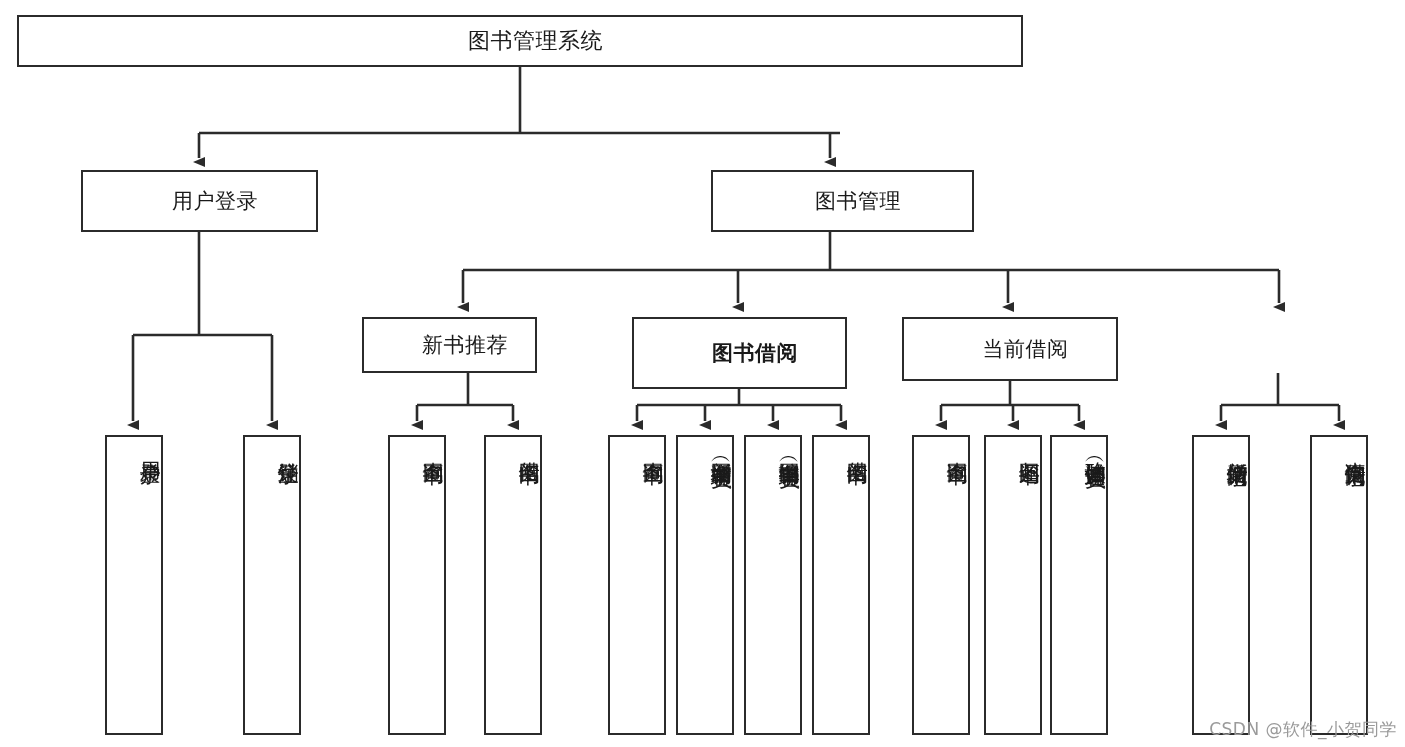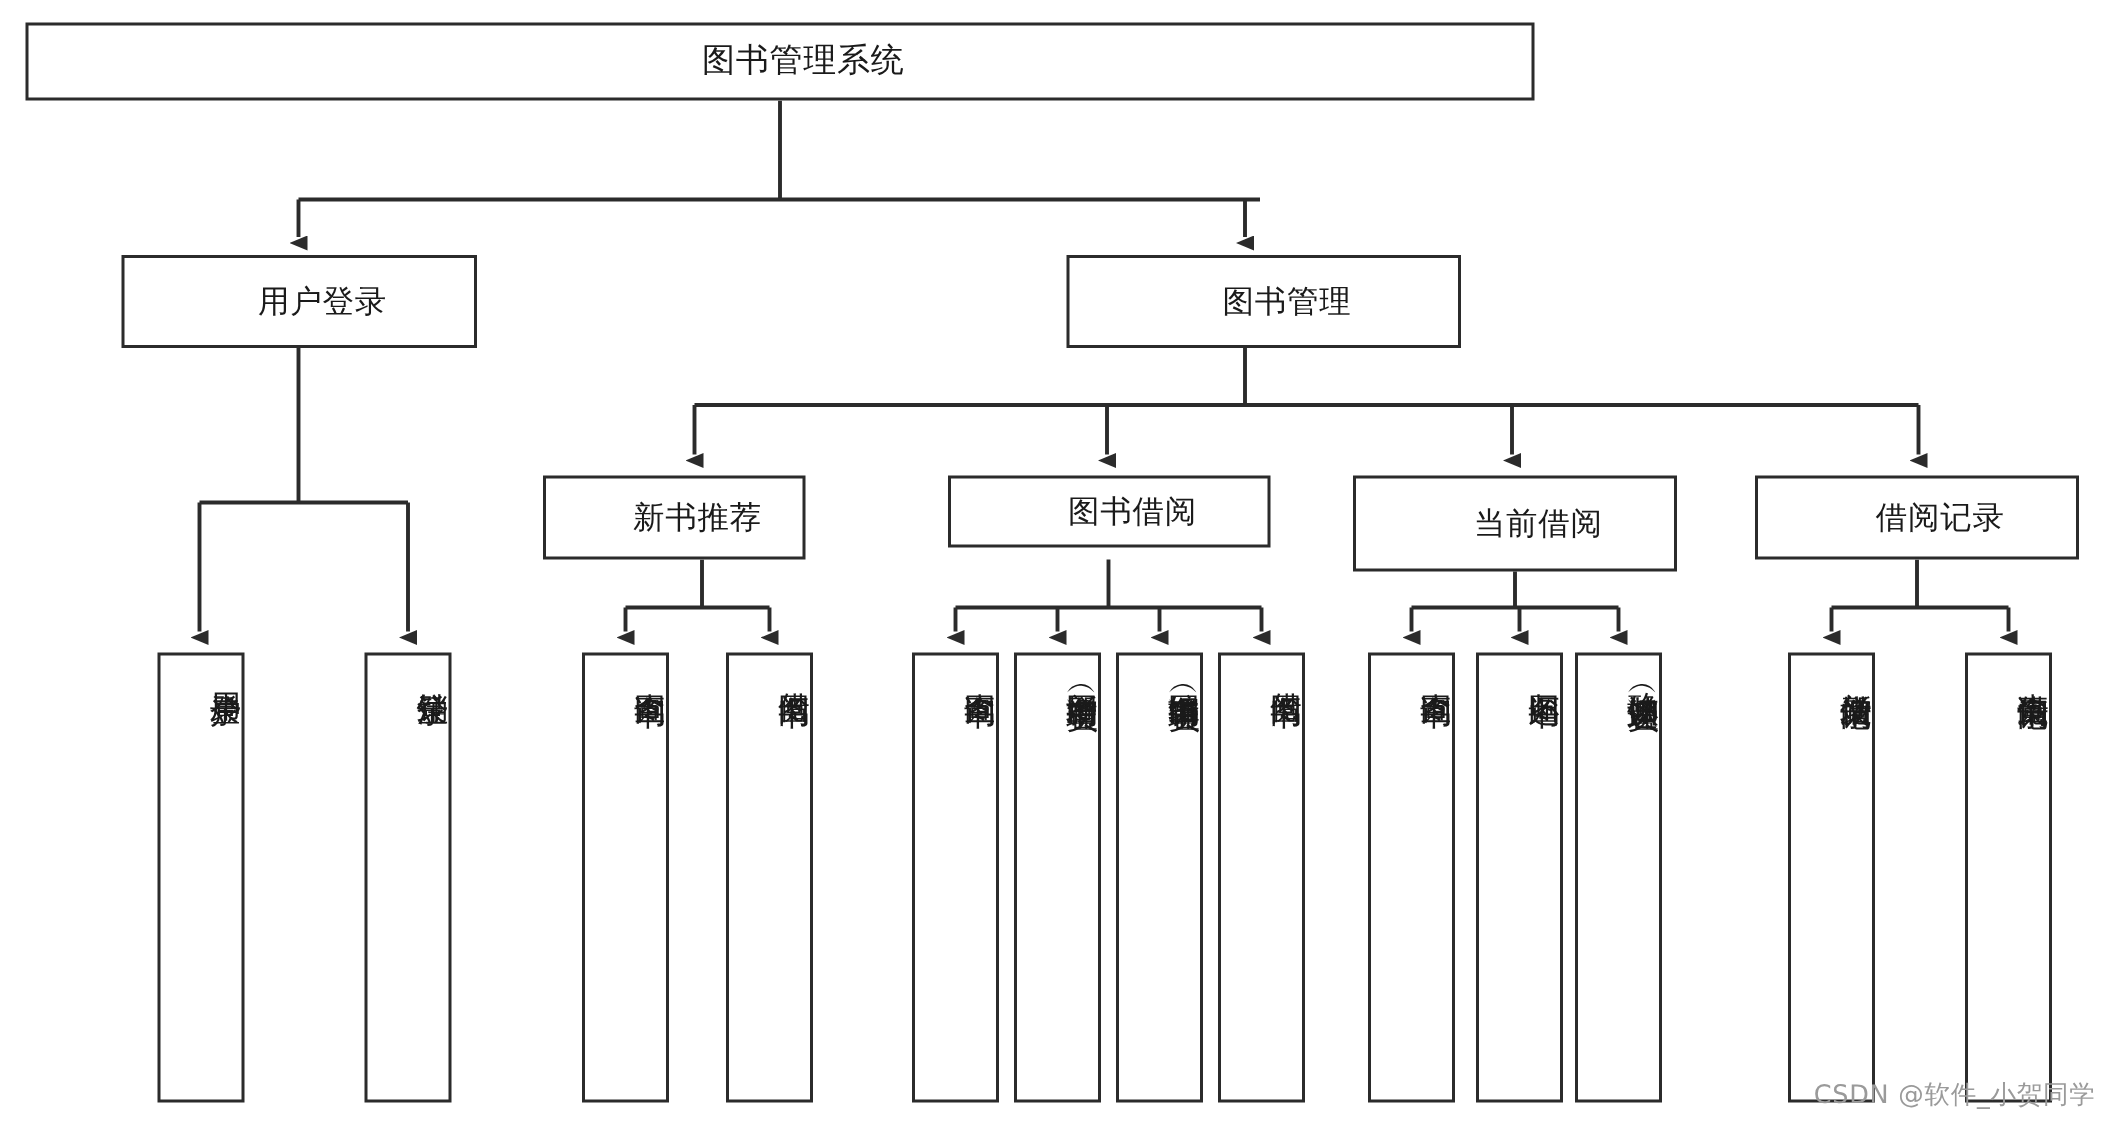--- a/index.html
+++ b/index.html
@@ -131,28 +131,25 @@
   <div class="node" style="left:81px; top:170px; width:237px; height:62px;">
     <span class="label">用户登录</span>
   </div>
   <div class="node" style="left:711px; top:170px; width:263px; height:62px;">
     <span class="label">图书管理</span>
   </div>
 
   <div class="node" style="left:362px; top:317px; width:175px; height:56px;">
     <span class="label">新书推荐</span>
   </div>
-  <div class="node" style="left:632px; top:317px; width:215px; height:48px;">
+  <div class="node" style="left:632px; top:317px; width:215px; height:72px;font-weight:bold;">
     <span class="label">图书借阅</span>
   </div>
   <div class="node" style="left:902px; top:317px; width:216px; height:64px;">
     <span class="label">当前借阅</span>
-  </div>
-  <div class="node" style="left:1170px; top:317px; width:216px; height:56px;">
-    <span class="label">借阅记录</span>
   </div>
 
   <div class="node leaf" style="left:105px; top:435px; width:58px; height:300px;">
     <span class="label">用户登录</span>
   </div>
   <div class="node leaf" style="left:243px; top:435px; width:58px; height:300px;">
     <span class="label">注销登录</span>
   </div>
   <div class="node leaf" style="left:388px; top:435px; width:58px; height:300px;">
     <span class="label">查询图书</span>

